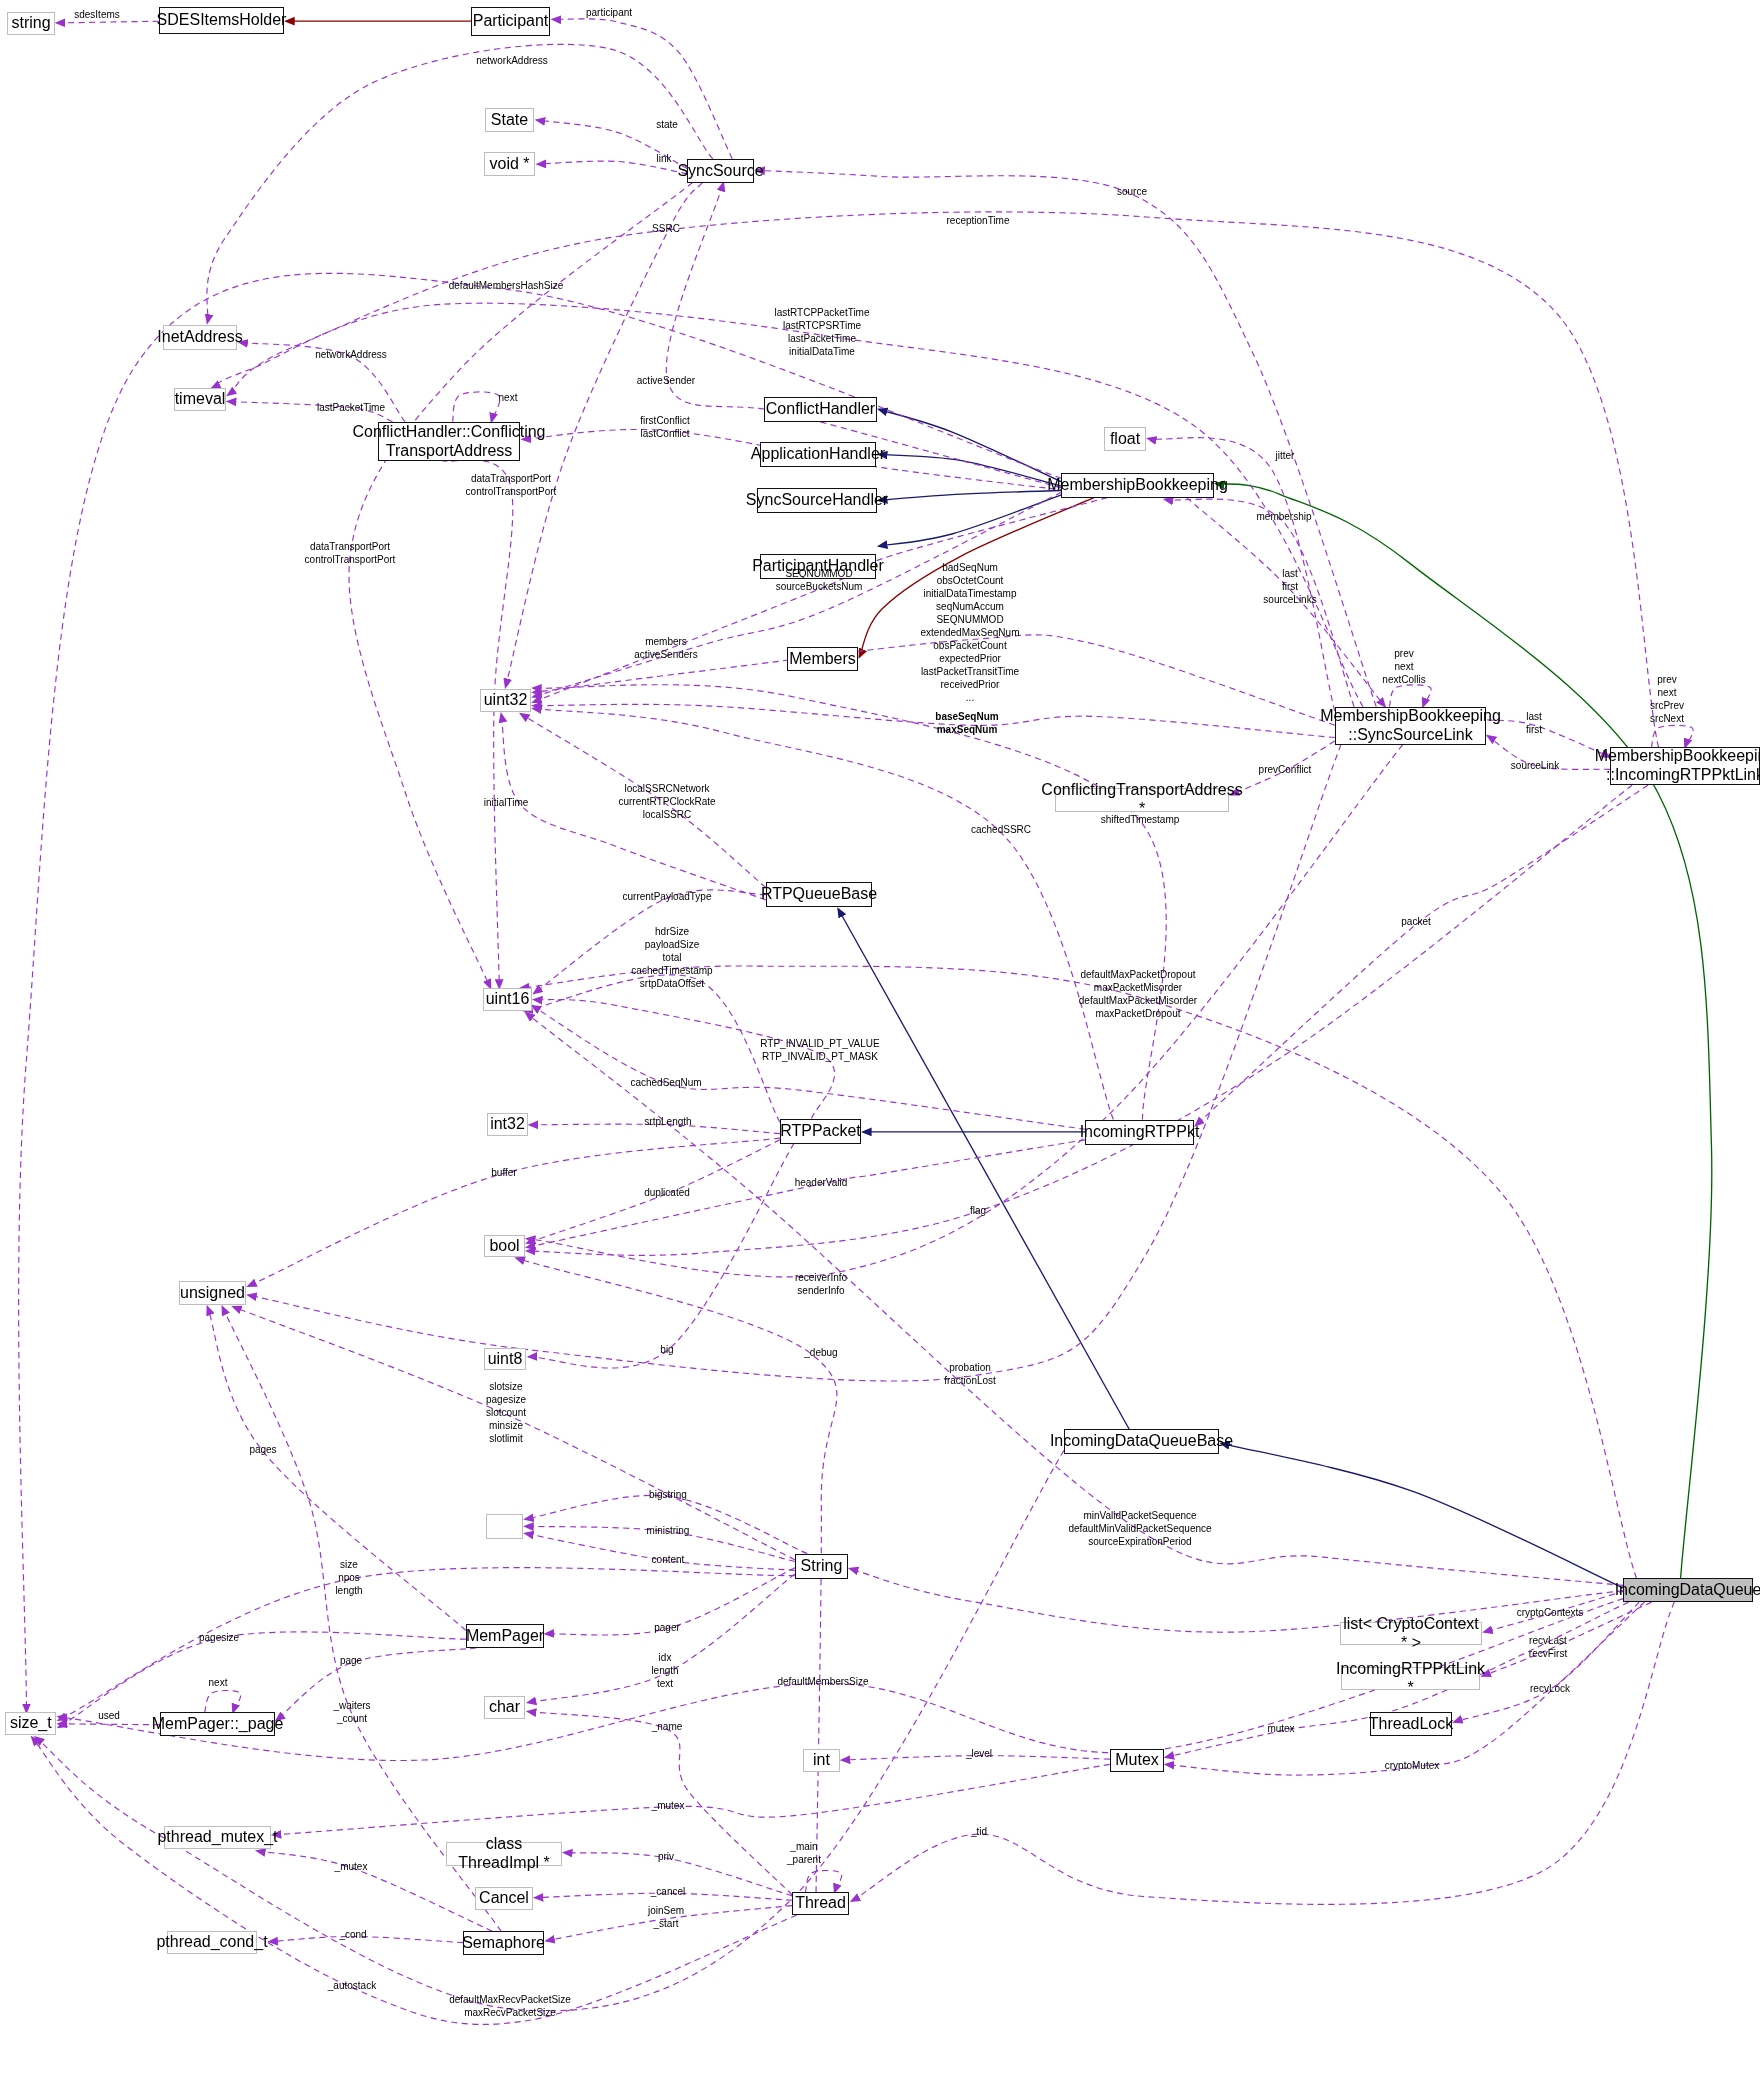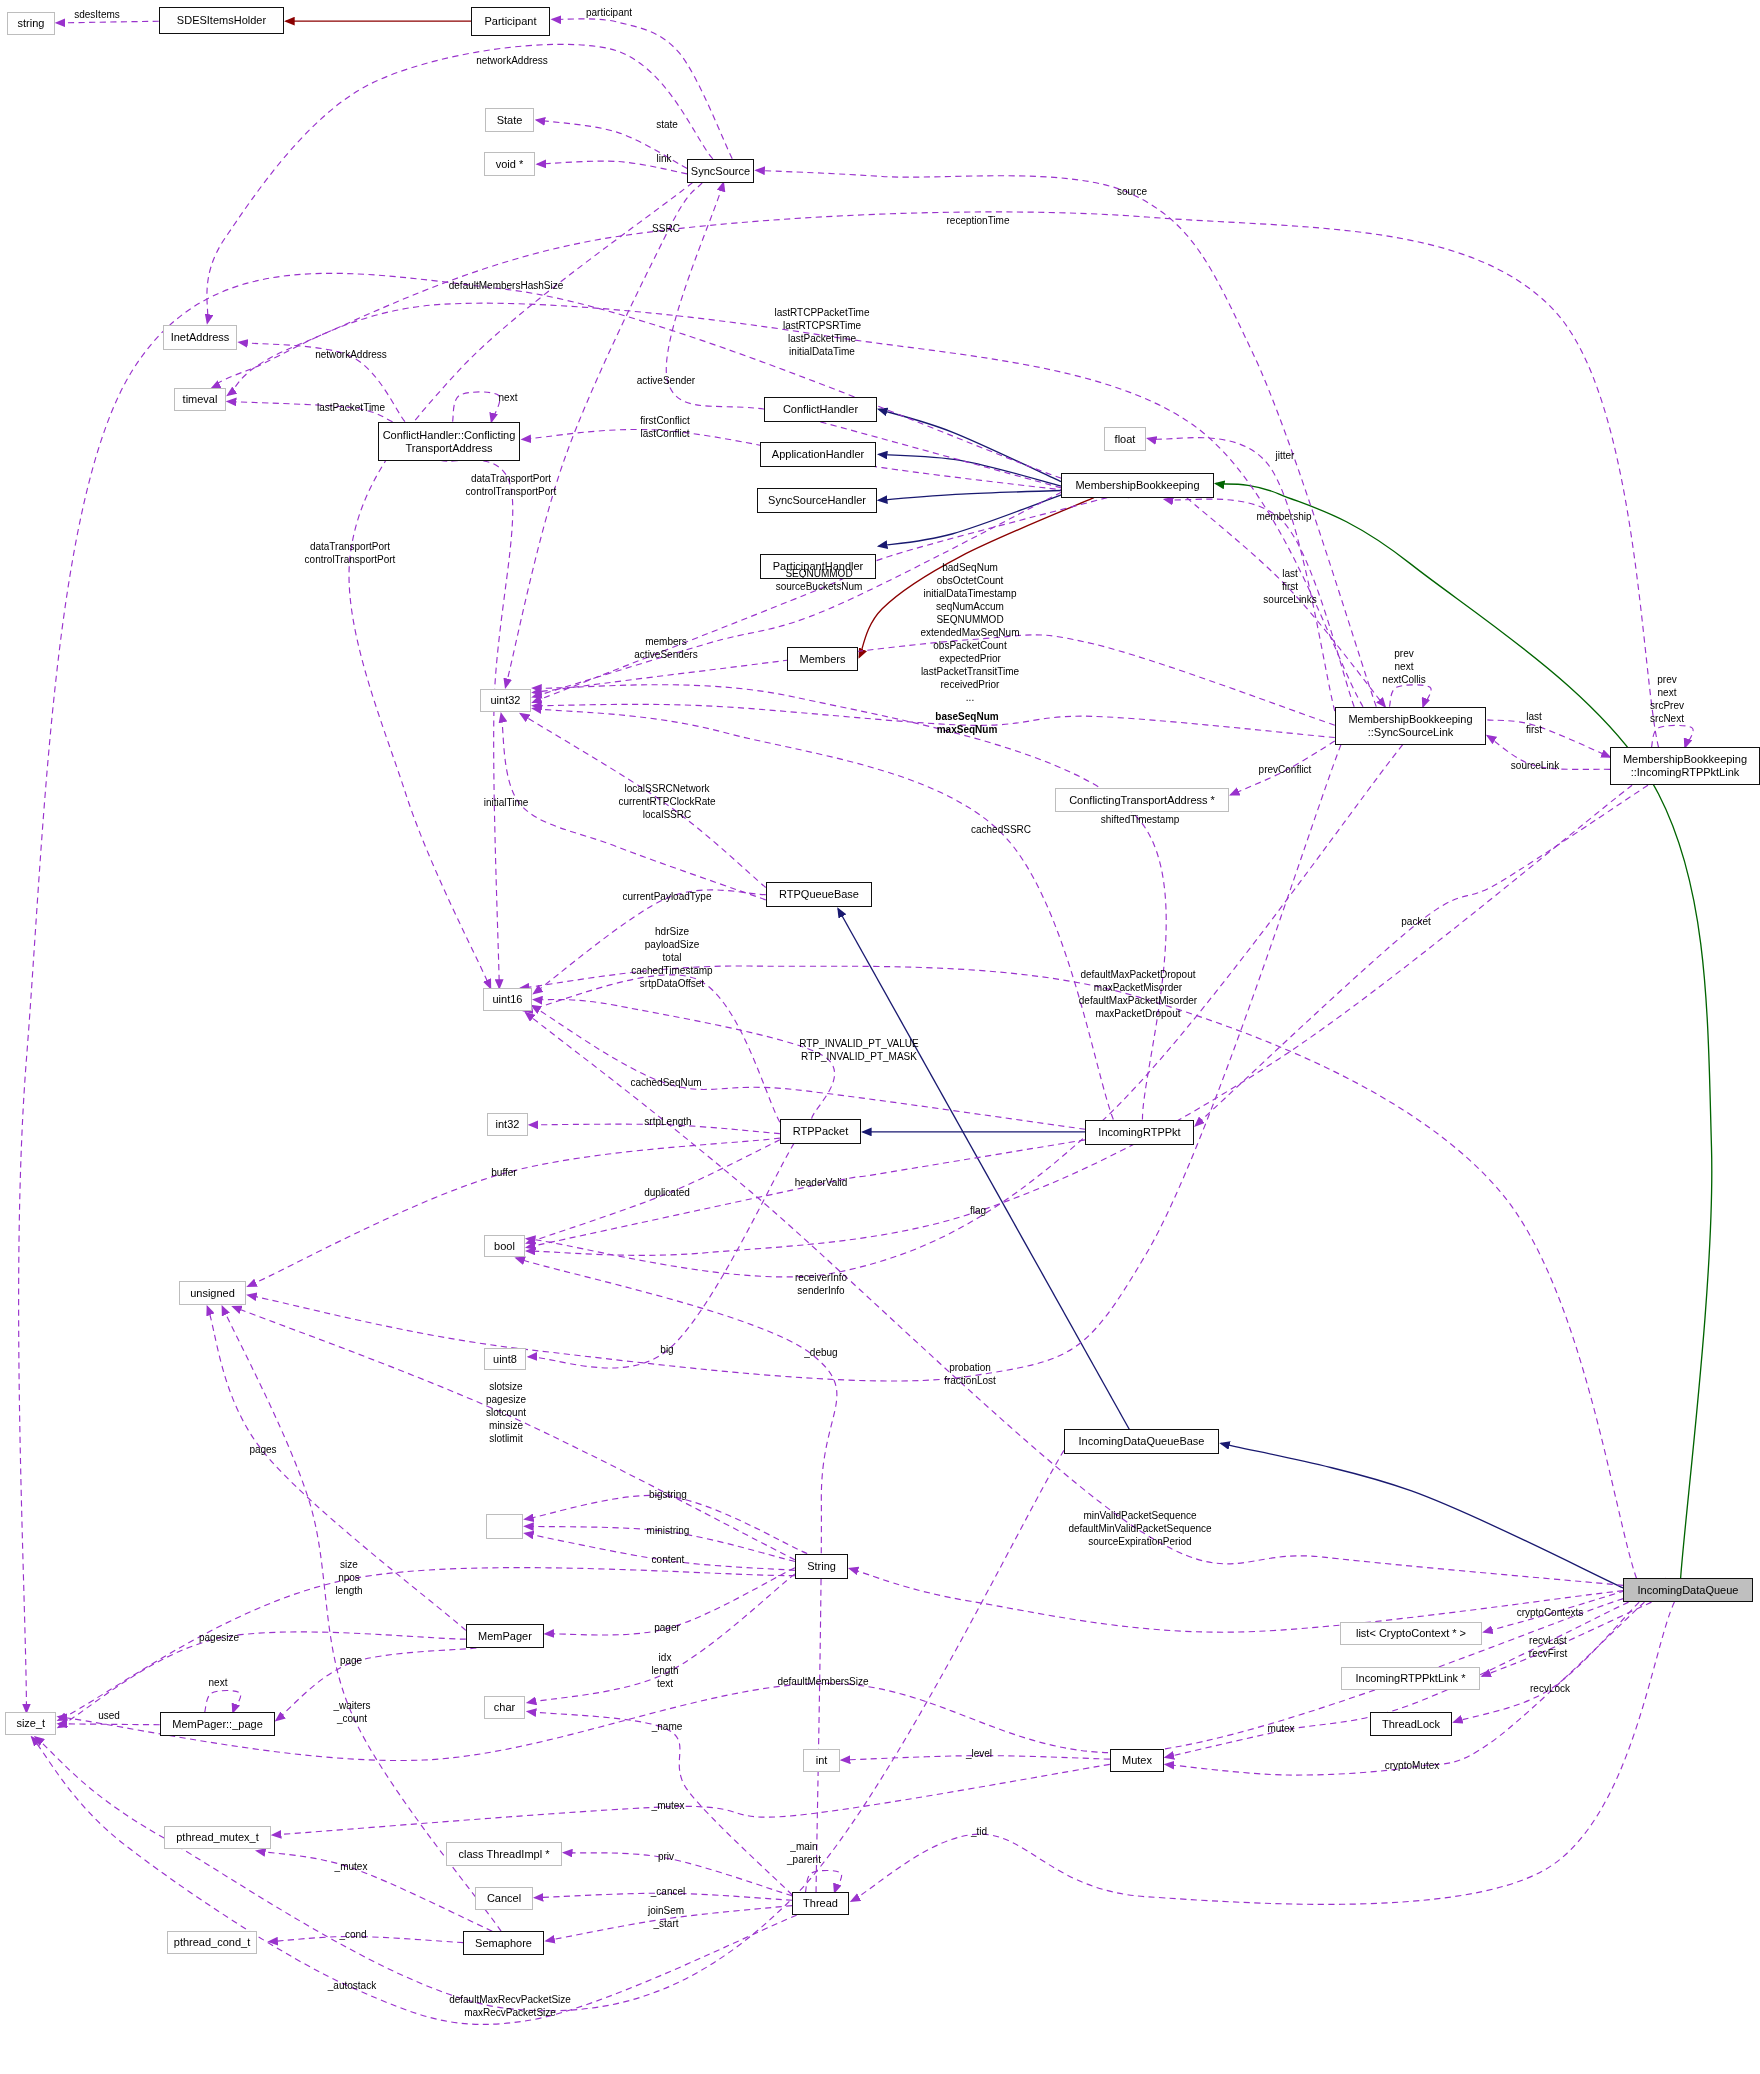--- a/index.html
+++ b/index.html
@@ -1,20 +1,20 @@
 <!DOCTYPE html>
 <html style="font-size:14px"><head>
 <meta charset="utf-8">
 <style>
   html,body{margin:0;padding:0;background:#ffffff;}
   #canvas{position:relative;width:1760px;height:2075px;background:#ffffff;
           font-family:"Liberation Sans",sans-serif;overflow:hidden;}
   #edge-layer{position:absolute;left:0;top:0;}
   .node{position:absolute;display:flex;align-items:center;justify-content:center;
-        text-align:center;font-size:11px;line-height:1.18;background:#fefefe;
+        text-align:center;font-size:16px;line-height:1.18;background:#fefefe;
         color:#000;white-space:pre-line;box-sizing:border-box;cursor:pointer;}
   .node.bold{border:1.8px solid #101010;}
   .node.light{border:0.9px solid #bdbdbd;}
   .node.highlight{border:1.8px solid #101010;background:#bfbfbf;}
   .elabel{position:absolute;transform:translate(-50%,-50%);font-size:10px;
           line-height:1.3;text-align:center;white-space:pre-line;color:#000;}
 </style>
 </head>
 <body>
 
@@ -245,21 +245,21 @@
       <div class="elabel" style="left: 672px; top: 957px;">hdrSize
 payloadSize
 total
 cachedTimestamp
 srtpDataOffset</div>
       <div class="elabel" style="left: 1416px; top: 921px;">packet</div>
       <div class="elabel" style="left: 1138px; top: 994px;">defaultMaxPacketDropout
 maxPacketMisorder
 defaultMaxPacketMisorder
 maxPacketDropout</div>
-      <div class="elabel" style="left: 820px; top: 1050px; margin-left: 39px;">RTP_INVALID_PT_VALUE
+      <div class="elabel" style="left: 820px; top: 1050px;">RTP_INVALID_PT_VALUE
 RTP_INVALID_PT_MASK</div>
       <div class="elabel" style="left: 666px; top: 1082px;">cachedSeqNum</div>
       <div class="elabel" style="left: 668px; top: 1121px;">srtpLength</div>
       <div class="elabel" style="left: 504px; top: 1172px;">buffer</div>
       <div class="elabel" style="left: 667px; top: 1192px;">duplicated</div>
       <div class="elabel" style="left: 821px; top: 1182px;">headerValid</div>
       <div class="elabel" style="left: 978px; top: 1210px;">flag</div>
       <div class="elabel" style="left: 821px; top: 1284px;">receiverInfo
 senderInfo</div>
       <div class="elabel" style="left: 667px; top: 1349px;">big</div>

